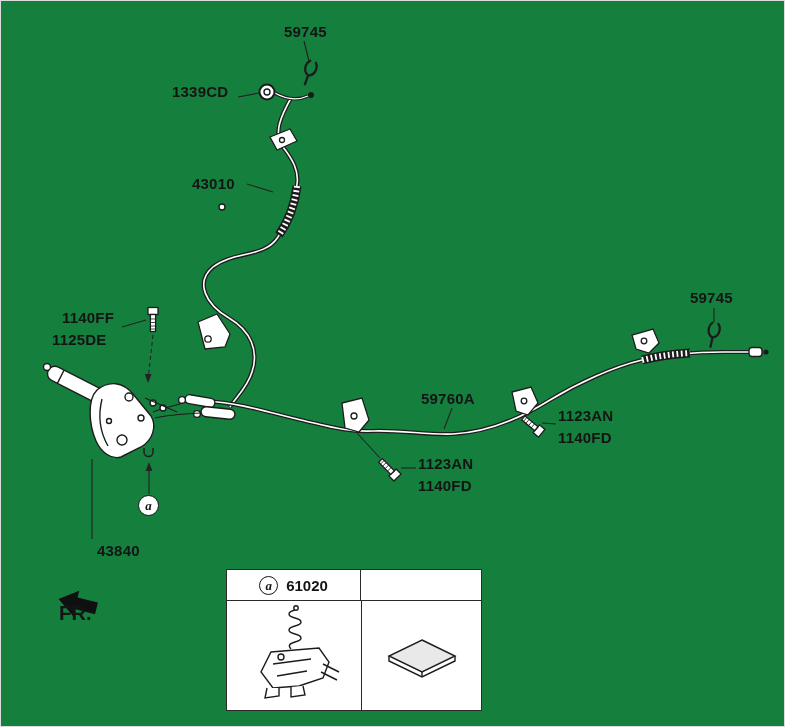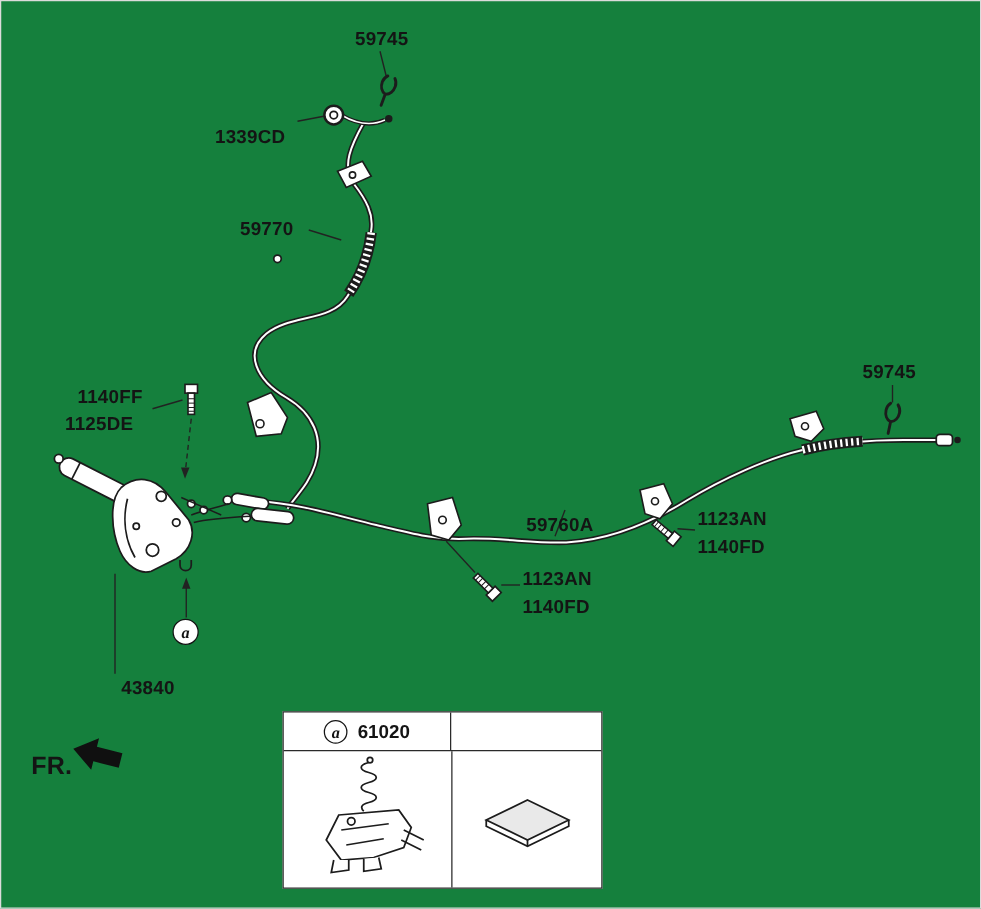--- a/index.html
+++ b/index.html
@@ -1,19 +1,19 @@
 <!DOCTYPE html>
 <html><head>
 <meta charset="utf-8">
 <style>
   html,body{margin:0;padding:0;background:#fff;}
   #stage{position:relative;width:785px;height:727px;background:#15803d;border:1px solid #dcdcdc;box-sizing:border-box;font-family:"Liberation Sans",sans-serif;overflow:hidden;}
   #art{position:absolute;left:0;top:0;}
   .lbl{position:absolute;font-size:15px;font-weight:700;color:#141414;white-space:nowrap;letter-spacing:.2px;}
-  .fr{font-size:20px;font-weight:700;}
+  .fr{font-size:20px;font-weight:700;margin-left:34px;}
   .circle-a{position:absolute;width:21px;height:21px;border:1.4px solid #141414;border-radius:50%;display:flex;align-items:center;justify-content:center;box-sizing:border-box;background:#fff;}
   .circle-a i{font-family:"Liberation Serif",serif;font-style:italic;font-size:13px;font-weight:600;color:#141414;line-height:1;}
   .circle-a.inline{position:static;width:19px;height:19px;flex:0 0 19px;}
   .legend-table{position:absolute;left:225px;top:568px;width:256px;height:142px;border:1.4px solid #2a2a2a;box-sizing:border-box;display:flex;flex-direction:column;background:#fff;}
   .lt-row{display:flex;}
   .lt-row.hdr{flex:0 0 30px;border-bottom:1.4px solid #2a2a2a;}
   .lt-row.bdy{flex:1;}
   .lt-cell{display:flex;align-items:center;justify-content:center;gap:8px;box-sizing:border-box;}
   .lt-c1{flex:0 0 134px;border-right:1.4px solid #2a2a2a;}
   .lt-c2{flex:1;}
@@ -138,25 +138,25 @@
       <path d="M144,397 L176,411" fill="none" stroke-width="1.1"></path>
       <path d="M143,451 C143,457 152,457 152,451 M143,451 L143,447 M152,451 L152,447" fill="none"></path>
     </g>
 
     <g transform="translate(78,603) rotate(14)">
       <polygon points="-21,0 -3,-13 -3,-6 18,-6 18,6 -3,6 -3,13" fill="#101010"></polygon>
     </g>
   </svg>
 
   <div class="lbl" style="left:283px;top:22px">59745</div>
-  <div class="lbl" style="left:171px;top:100px">1339CD</div>
-  <div class="lbl" style="left:191px;top:174px">59770</div>
+  <div class="lbl" style="left:171px;top:82px">1339CD</div>
+  <div class="lbl" style="left:191px;top:174px">43010</div>
   <div class="lbl" style="left:61px;top:308px">1140FF</div>
   <div class="lbl" style="left:51px;top:330px">1125DE</div>
-  <div class="lbl" style="left:420px;top:411px">59760A</div>
+  <div class="lbl" style="left:420px;top:389px">59760A</div>
   <div class="lbl" style="left:689px;top:288px">59745</div>
   <div class="lbl" style="left:557px;top:406px">1123AN</div>
   <div class="lbl" style="left:557px;top:428px">1140FD</div>
   <div class="lbl" style="left:417px;top:454px">1123AN</div>
   <div class="lbl" style="left:417px;top:476px">1140FD</div>
   <div class="lbl" style="left:96px;top:541px">43840</div>
   <div class="lbl fr" style="left:24px;top:601px">FR.</div>
 
   <div class="circle-a" style="left:137px;top:494px">
     <i>a</i>

